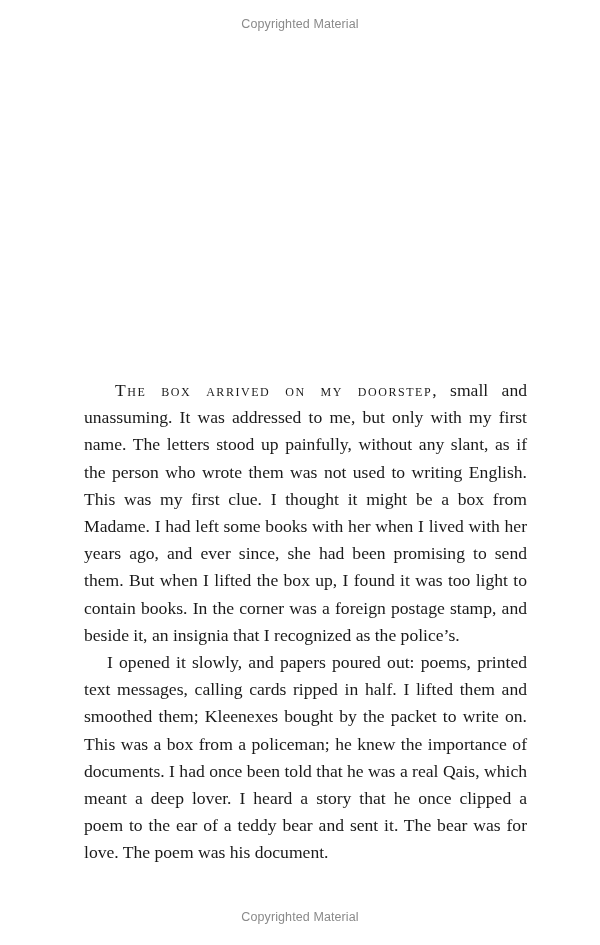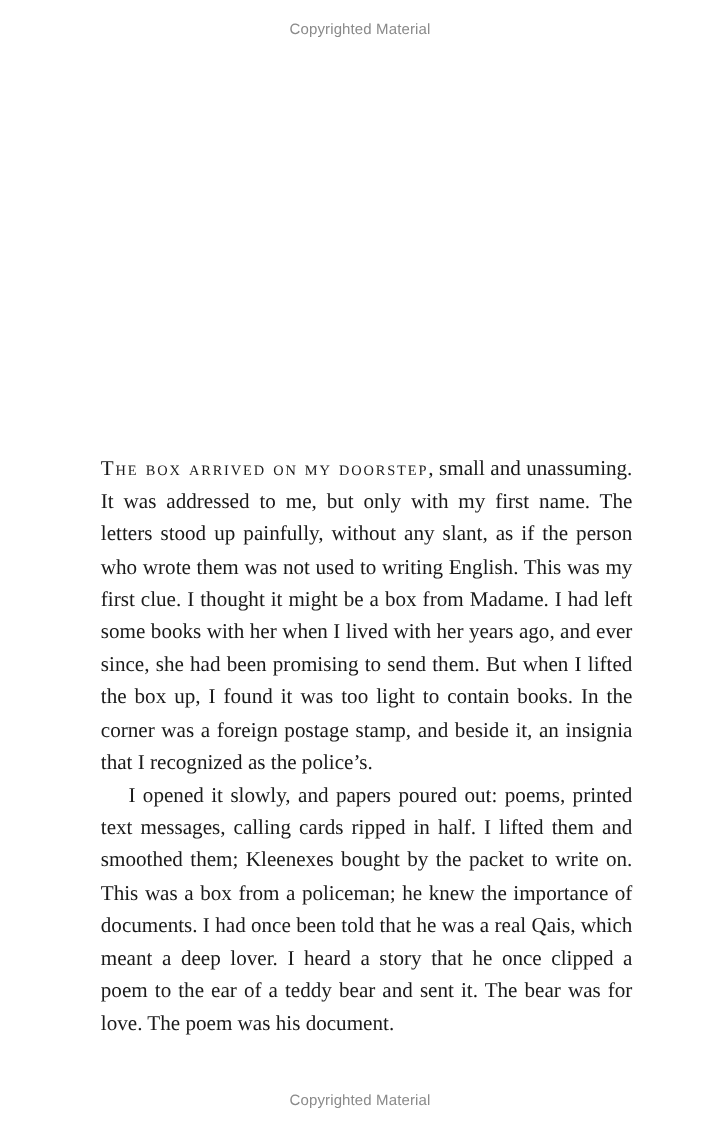--- a/index.html
+++ b/index.html
@@ -76,20 +76,21 @@
     hyphens: manual;
   }
   .body-paragraph.indented {
     text-indent: 23px;
   }
 
   .opening-caps {
     font-variant: small-caps;
     letter-spacing: 1.55px;
     font-size: 17.2px;
+    margin-left: 31px;
   }
   .opening-caps .drop-initial {
     font-variant: normal;
     font-size: 17.6px;
   }
 </style>
 </head>
 <body>
 
 <div class="page">

